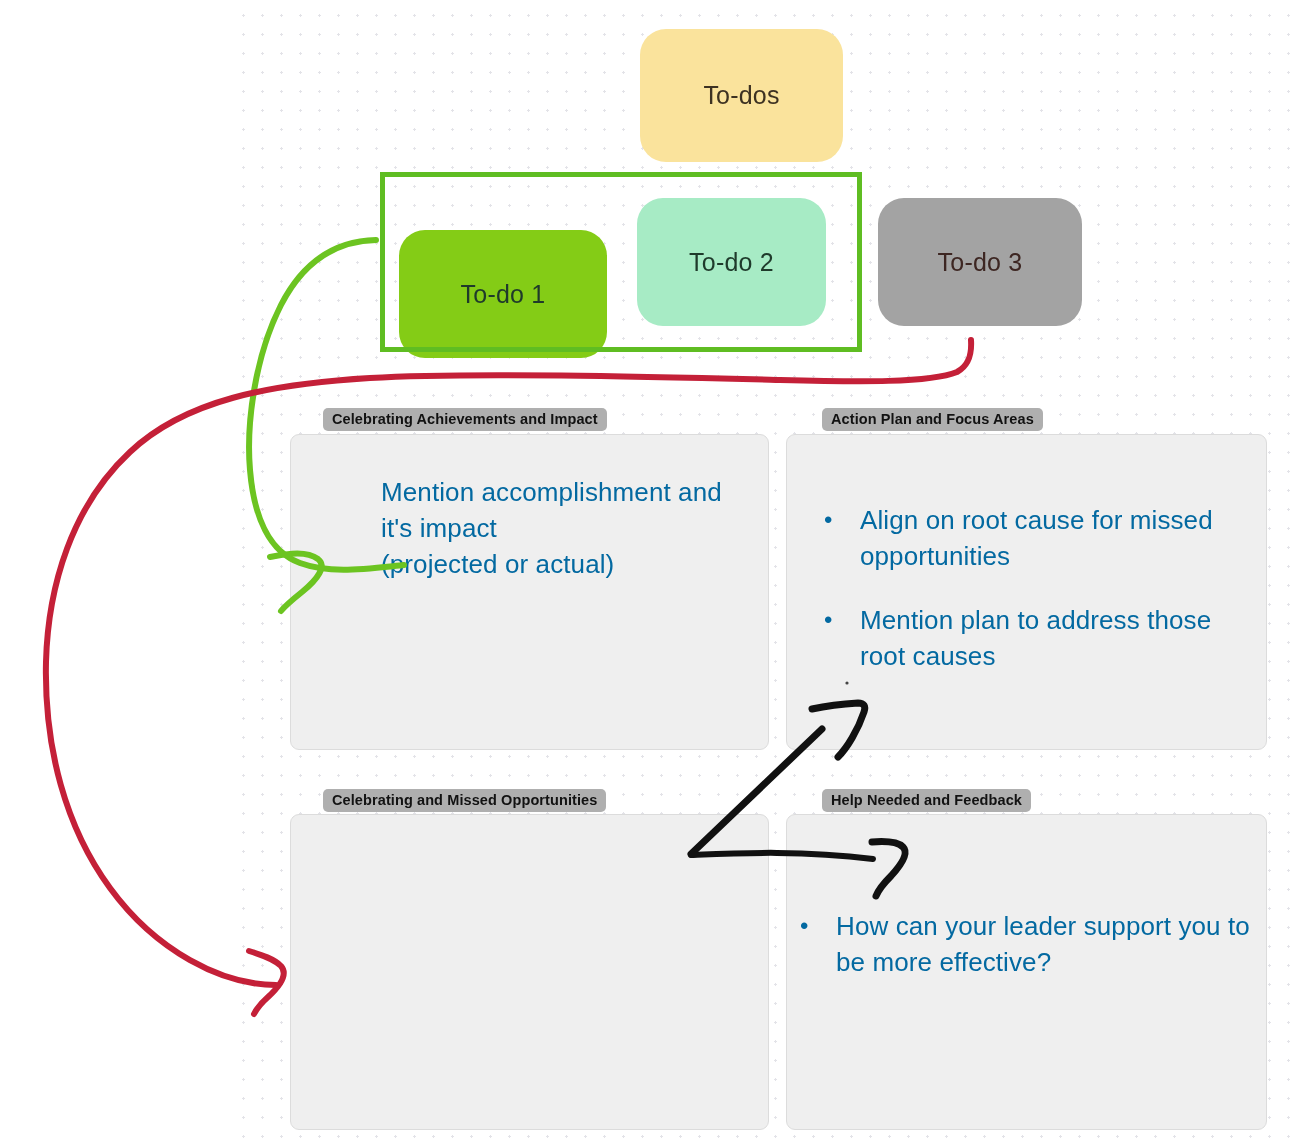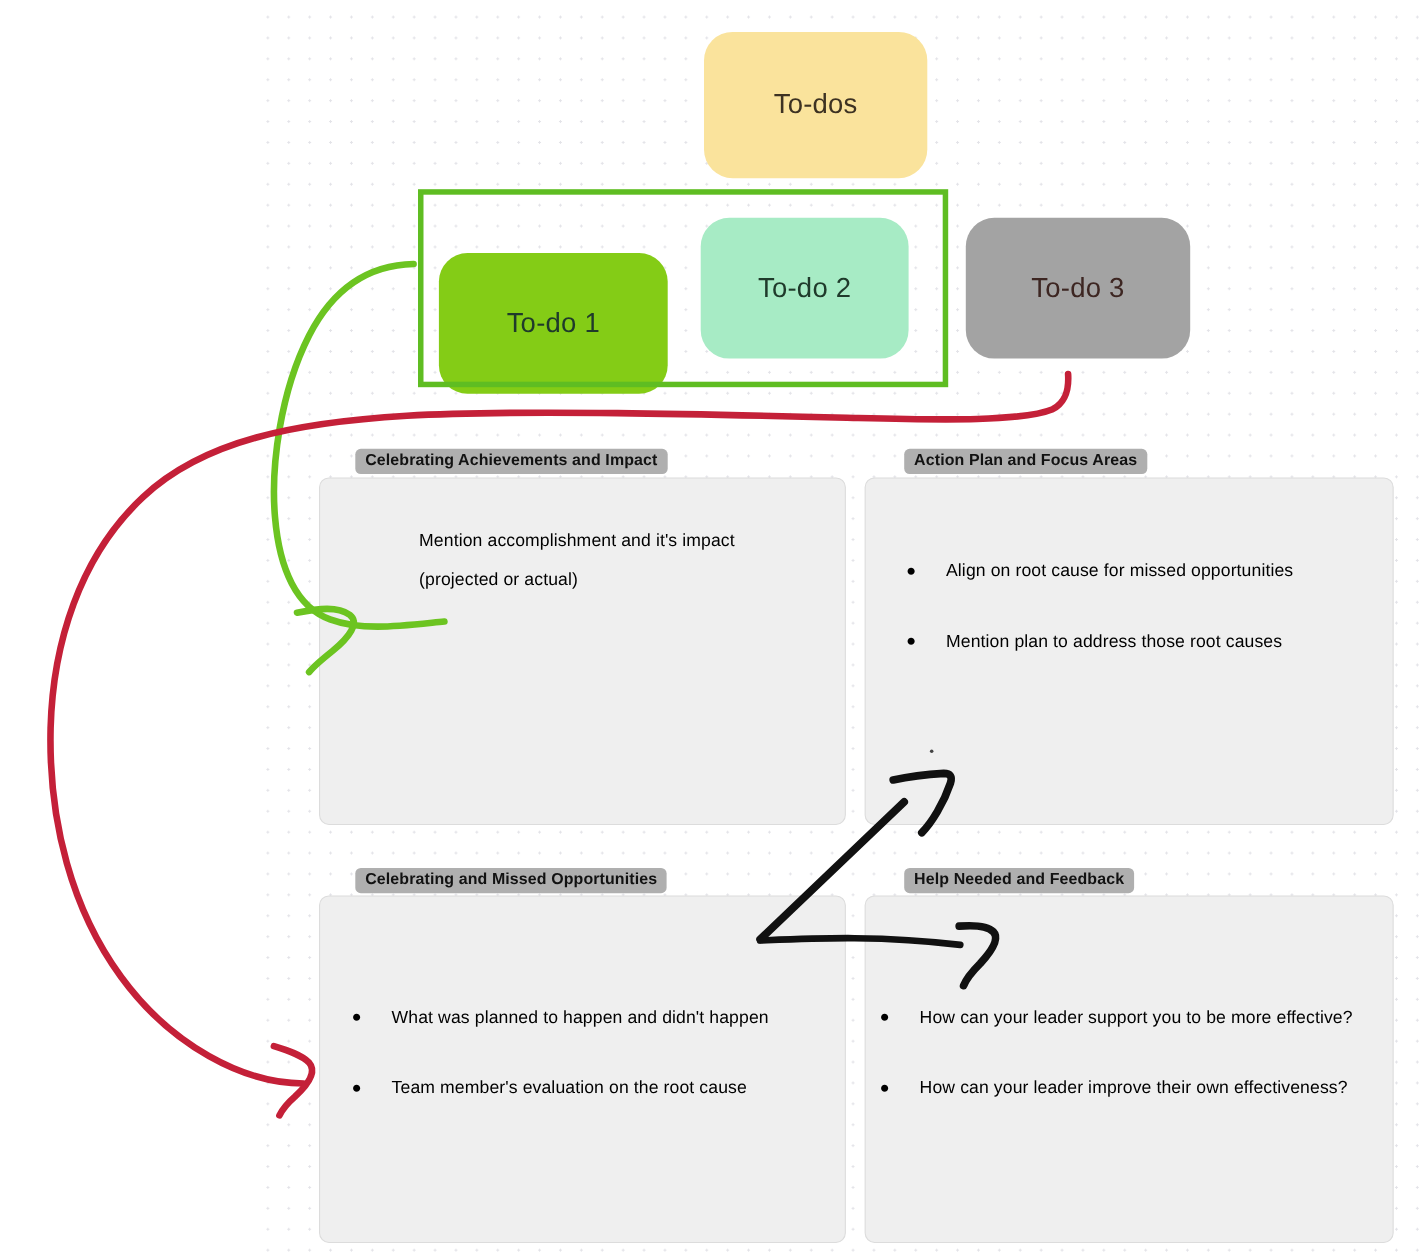--- a/index.html
+++ b/index.html
@@ -110,23 +110,23 @@
   }
 
   #label-celebrating { left: 291px; top: 408px; }
   #label-action      { left: 790px; top: 408px; }
   #label-challenges  { left: 291px; top: 789px; }
   #label-help        { left: 790px; top: 789px; }
 
   
   .card-body {
     position: absolute;
-    font-size: 16px;
+    font-size: 26px;
     line-height: 36px;
-    color: #000000;
+    color: #0369a1;
     letter-spacing: .1px;
   }
 
   .card-body p { margin: 0; }
 
   .bullets { list-style: none; }
   .bullets li {
     position: relative;
     padding-left: 44px;
     margin-bottom: 0px;
@@ -195,31 +195,24 @@
     <p>(projected or actual)</p>
   </div>
 
   <div class="card-body" id="body-action">
     <ul class="bullets">
       <li>Align on root cause for missed opportunities</li>
       <li>Mention plan to address those root causes</li>
     </ul>
   </div>
 
-  <div class="card-body" id="body-challenges">
-    <ul class="bullets">
-      <li>What was planned to happen and didn't happen</li>
-      <li>Team member's evaluation on the root cause</li>
-    </ul>
-  </div>
 
   <div class="card-body" id="body-help">
     <ul class="bullets">
       <li>How can your leader support you to be more effective?</li>
-      <li>How can your leader improve their own effectiveness?</li>
     </ul>
   </div>
 
   <svg id="annotations" viewBox="0 0 1292 1145">
 
     <g>
       <path d="M 376,240 C 330,241 300,268 281,305
                C 255,356 246,424 250,470
                C 254,518 270,552 300,563
                C 330,574 364,569 404,565" fill="none" stroke="#6CC421" stroke-width="6" stroke-linecap="round" stroke-linejoin="round"></path>

